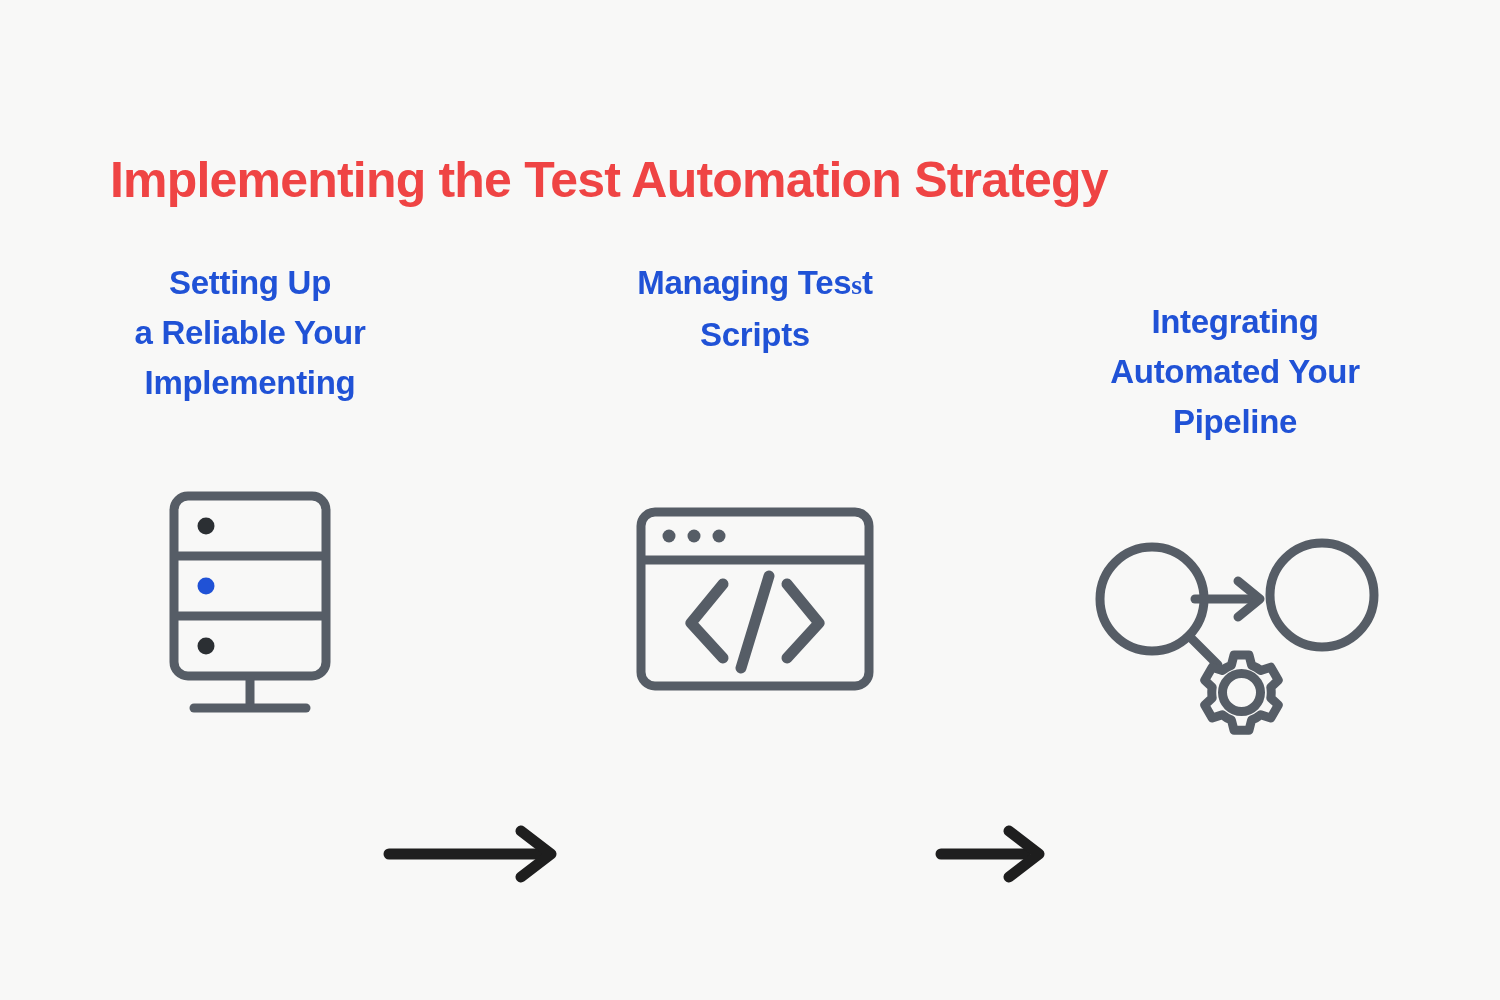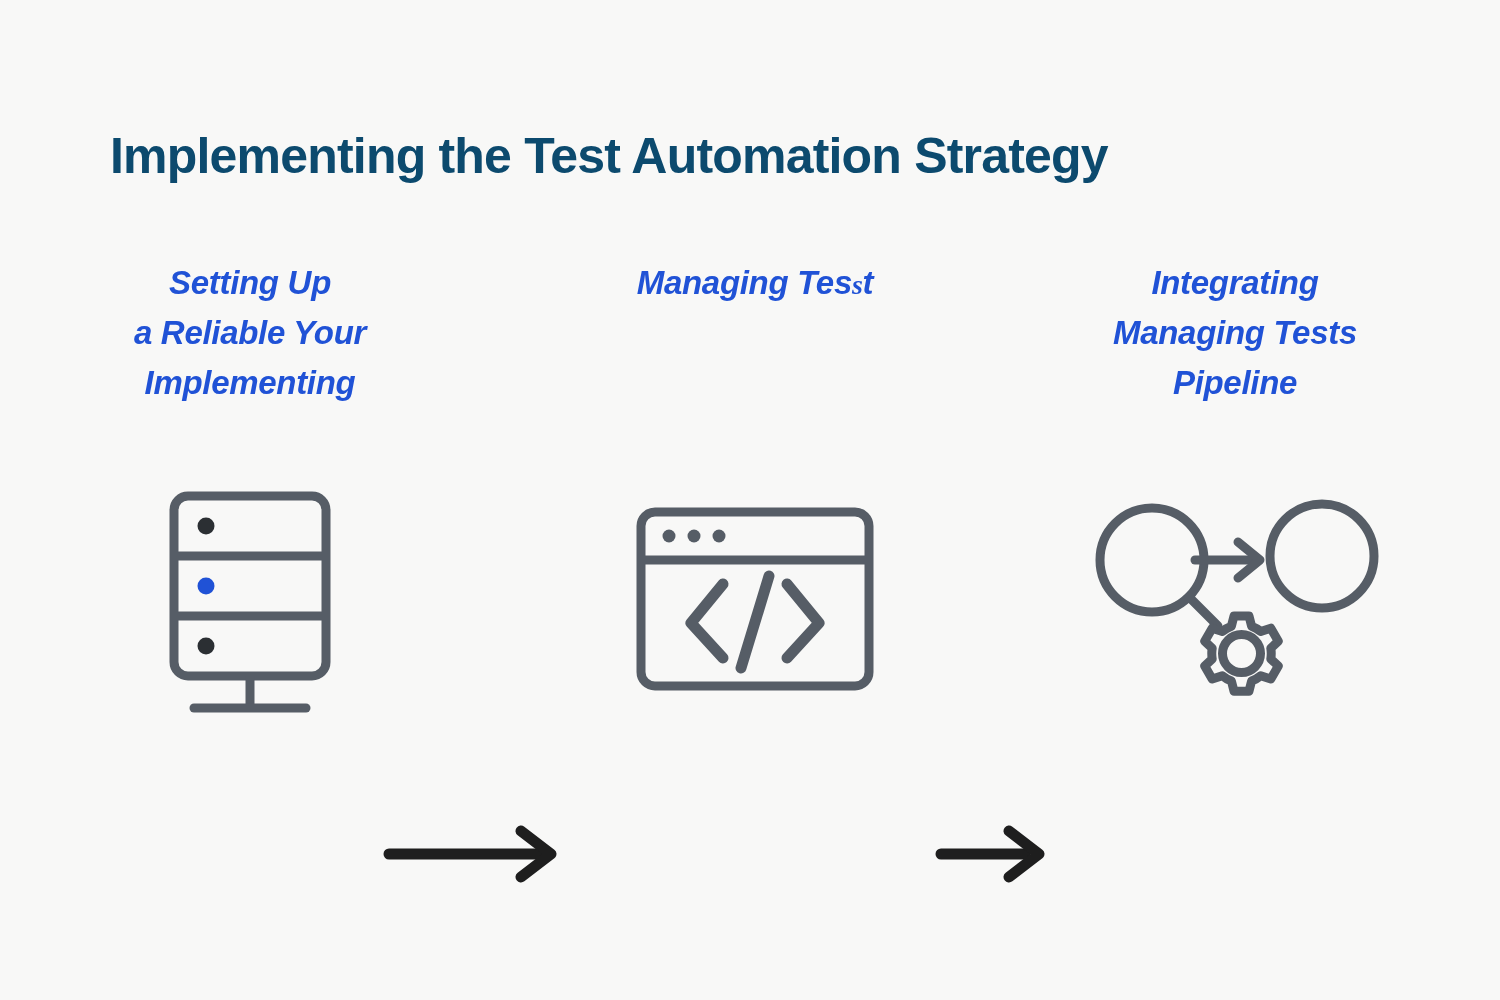--- a/index.html
+++ b/index.html
@@ -20,58 +20,57 @@
     position: relative;
     width: 1500px;
     height: 1000px;
     background: #f8f8f7;
   }
 
   
   #page-title {
     position: absolute;
     left: 110px;
-    top: 92px;
+    top: 116px;
     width: 1290px;
     font-size: 50px;
     line-height: 60px;
     font-weight: 700;
     letter-spacing: -0.8px;
-    color: #0c4a6e;
+    color: #ef4444;
     white-space: nowrap;
   }
 
   
   #steps {
     position: absolute;
     left: 0;
     top: 258px;
     width: 1500px;
     height: 500px;
   }
 
   .step {
     position: absolute;
     top: 0;
     width: 330px;
     height: 480px;
   }
   .step-1 { left: 85px; }
   .step-2 { left: 590px; }
-  .step-3 { left: 1070px; }
+  .step-3 { left: 1070px; margin-top: 39px; }
 
   .step-label {
     width: 100%;
     text-align: center;
     color: #2052d6;
     font-size: 33px;
     line-height: 50px;
     font-weight: 700;
     letter-spacing: -0.3px;
-    font-style: italic;
   }
   .step-label .typo-s {
     font-family: "Liberation Serif", serif;
     font-size: 28px;
     font-weight: 700;
   }
 
   .step-icon {
     position: absolute;
     left: 0;
@@ -126,20 +125,21 @@
     </div>
 
     <svg class="flow-arrow" id="arrow-1" width="180" height="60" viewBox="0 0 180 60">
       <line x1="6" y1="30" x2="155" y2="30" stroke="#1e1e1e" stroke-width="11" stroke-linecap="round"></line>
       <polyline points="138,7 168,30 138,53" fill="none" stroke="#1e1e1e" stroke-width="11" stroke-linecap="round" stroke-linejoin="round"></polyline>
     </svg>
 
     <div class="step step-2">
       <div class="step-label">
         <div><span>Managing Tes</span><span class="typo-s">s</span><span>t</span></div>
+        <div>Scripts</div>
       </div>
       <div class="step-icon">
         <svg width="240" height="186" viewBox="0 0 240 186">
 
           <rect x="6" y="6" width="228" height="174" rx="14" ry="14" fill="none" stroke="#565d66" stroke-width="9"></rect>
 
           <line x1="10" y1="54" x2="230" y2="54" stroke="#565d66" stroke-width="9"></line>
 
           <circle cx="34" cy="30" r="6.5" fill="#565d66"></circle>
           <circle cx="59" cy="30" r="6.5" fill="#565d66"></circle>
@@ -153,21 +153,21 @@
     </div>
 
     <svg class="flow-arrow" id="arrow-2" width="115" height="60" viewBox="0 0 115 60">
       <line x1="6" y1="30" x2="90" y2="30" stroke="#1e1e1e" stroke-width="11" stroke-linecap="round"></line>
       <polyline points="74,7 104,30 74,53" fill="none" stroke="#1e1e1e" stroke-width="11" stroke-linecap="round" stroke-linejoin="round"></polyline>
     </svg>
 
     <div class="step step-3">
       <div class="step-label">
         <div>Integrating</div>
-        <div>Managing Tests</div>
+        <div>Automated Your</div>
         <div>Pipeline</div>
       </div>
       <div class="step-icon">
         <svg width="290" height="220" viewBox="0 0 290 220">
 
           <circle cx="62" cy="62" r="52" fill="none" stroke="#565d66" stroke-width="9"></circle>
 
           <line x1="99" y1="99" x2="128" y2="128" stroke="#565d66" stroke-width="9" stroke-linecap="round"></line>
 
           <line x1="105" y1="62" x2="162" y2="62" stroke="#565d66" stroke-width="9" stroke-linecap="round"></line>

